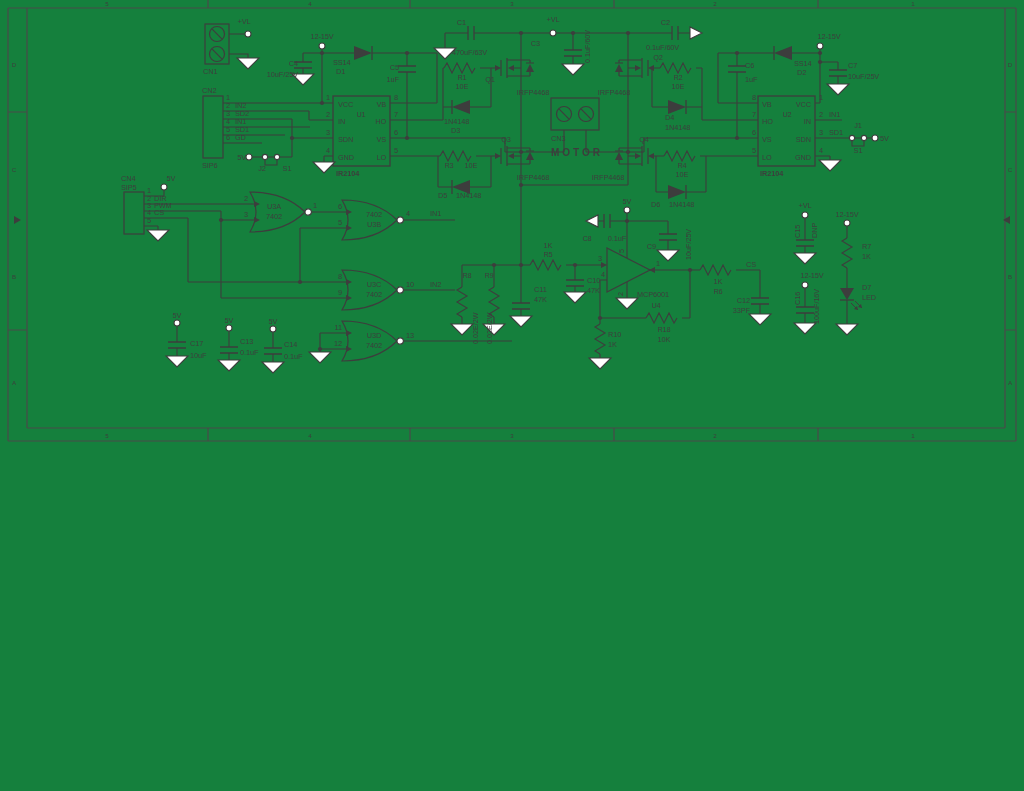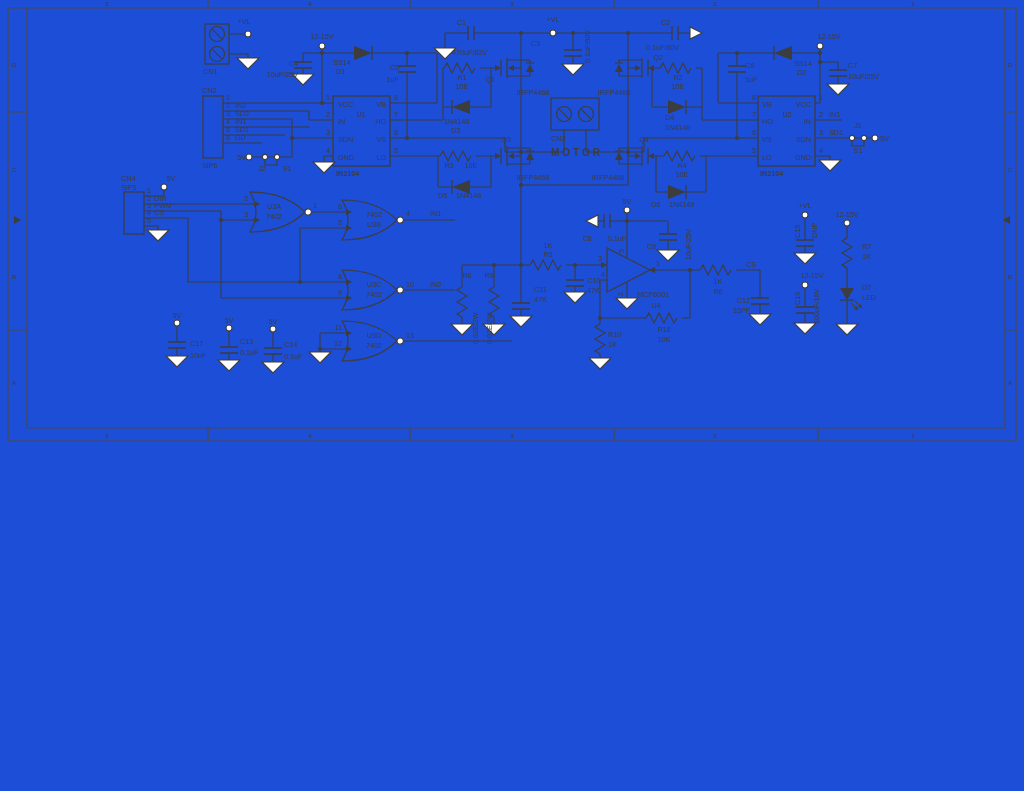--- a/index.html
+++ b/index.html
@@ -1,16 +1,16 @@
 <!DOCTYPE html>
 <html><head>
 <meta charset="utf-8">
 <style>
   html,body{margin:0;padding:0;background:#ffffff;}
-  .page{position:relative;width:1024px;height:791px;background:#1d4ed8;overflow:hidden;font-family:"Liberation Sans",sans-serif;}
+  .page{position:relative;width:1024px;height:791px;background:#15803d;overflow:hidden;font-family:"Liberation Sans",sans-serif;}
   svg{display:block;}
   svg text{fill:#3d3d3d;font-family:"Liberation Sans",sans-serif;font-size:7.2px;}
   text.f{font-size:6px;}
   text.b{font-weight:bold;}
   text.mot{font-size:10px;font-weight:bold;letter-spacing:3px;}
   text.m{text-anchor:middle;}
   text.e{text-anchor:end;}
 </style>
 </head>
 <body>

